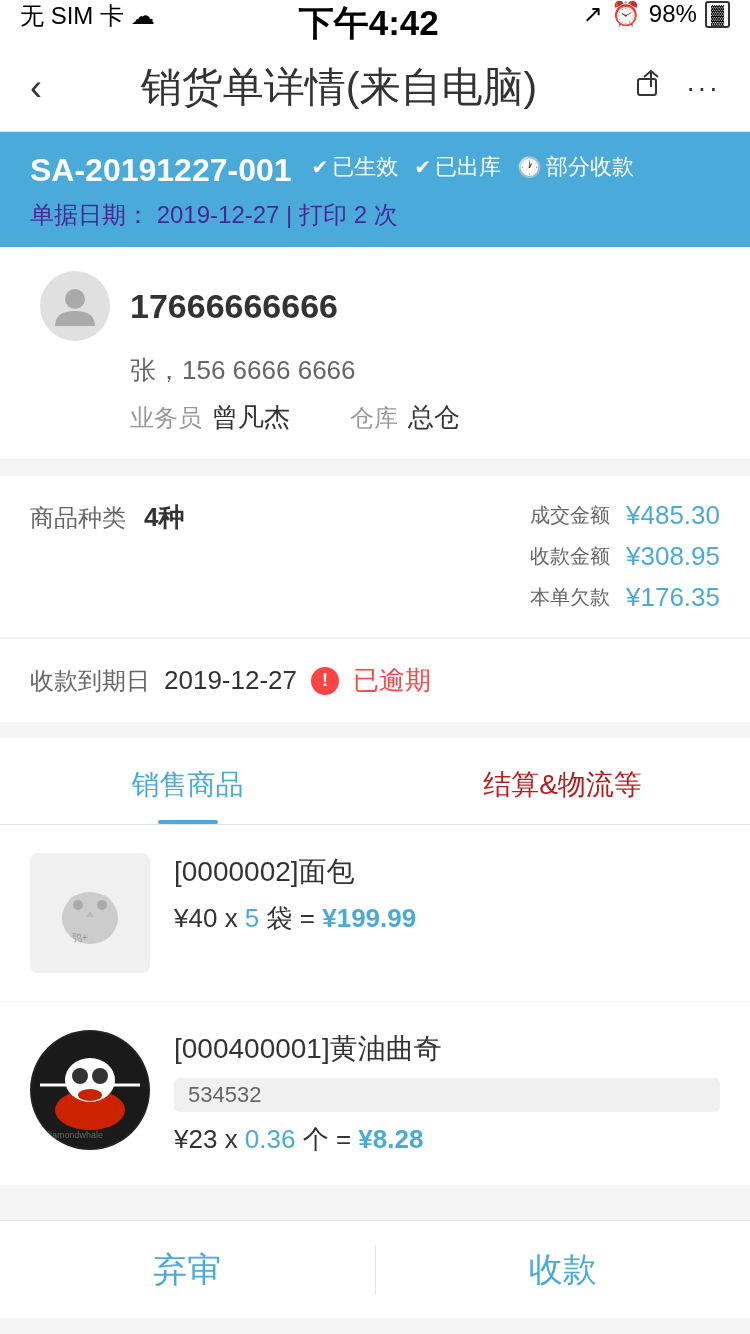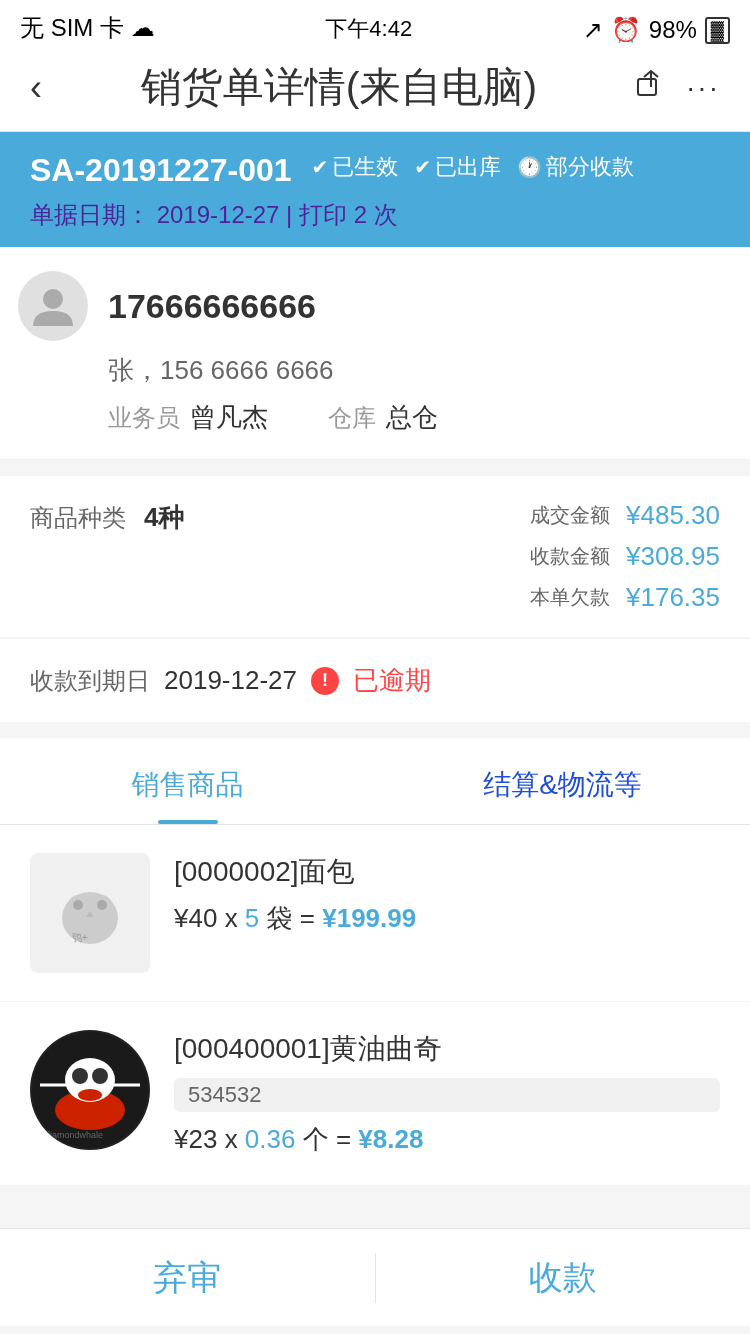--- a/index.html
+++ b/index.html
@@ -11,28 +11,28 @@
       min-height: 1334px;
       overflow-x: hidden;
       font-size: 28px;
     }
 
     
     .status-bar {
       background: #fff;
       height: 44px;
       display: flex;
-      align-items: flex-end;
+      align-items: flex-start;
       justify-content: space-between;
       padding: 0 20px;
       font-size: 24px;
       font-weight: 500;
     }
     .status-left { display: flex; align-items: center; gap: 10px; }
-    .status-center { font-size: 22px; font-weight: 400; }
+    .status-center { font-size: 35px; font-weight: 700; }
     .status-right { display: flex; align-items: center; gap: 8px; }
 
     
     .nav-bar {
       background: #fff;
       height: 88px;
       display: flex;
       align-items: center;
       justify-content: space-between;
       padding: 0 30px;
@@ -81,21 +81,21 @@
     .badge-icon { font-size: 20px; }
     .banner-sub {
       font-size: 24px;
       color: #4c1d95;
       opacity: 0.95;
     }
 
     
     .customer-section {
       background: #fff;
-      padding: 24px 18px;
+      padding: 24px 40px;
       display: flex;
       flex-direction: column;
       gap: 12px;
       border-bottom: 1px solid #f0f0f0;
     }
     .customer-top {
       display: flex;
       align-items: center;
       gap: 20px;
     }
@@ -206,21 +206,21 @@
       text-align: center;
       padding: 28px 0 20px;
       font-size: 28px;
       cursor: pointer;
       position: relative;
     }
     .tab-item.active {
       color: #4AABDB;
     }
     .tab-item.inactive {
-      color: #1d4ed8;
+      color: #b91c1c;
     }
     .tab-underline {
       position: absolute;
       bottom: 0;
       left: 50%;
       transform: translateX(-50%);
       width: 60px;
       height: 4px;
       background: #4AABDB;
       border-radius: 2px;
@@ -271,21 +271,21 @@
     .product-price {
       font-size: 26px;
       color: #333;
     }
     .price-qty { color: #4AABDB; }
     .price-total { color: #4AABDB; font-weight: 600; }
 
     
     .bottom-bar {
       position: fixed;
-      bottom: 8px;
+      bottom: 16px;
       left: 0;
       width: 750px;
       height: 98px;
       background: #fff;
       border-top: 1px solid #e5e5e5;
       display: flex;
     }
     .bottom-btn {
       flex: 1;
       display: flex;

